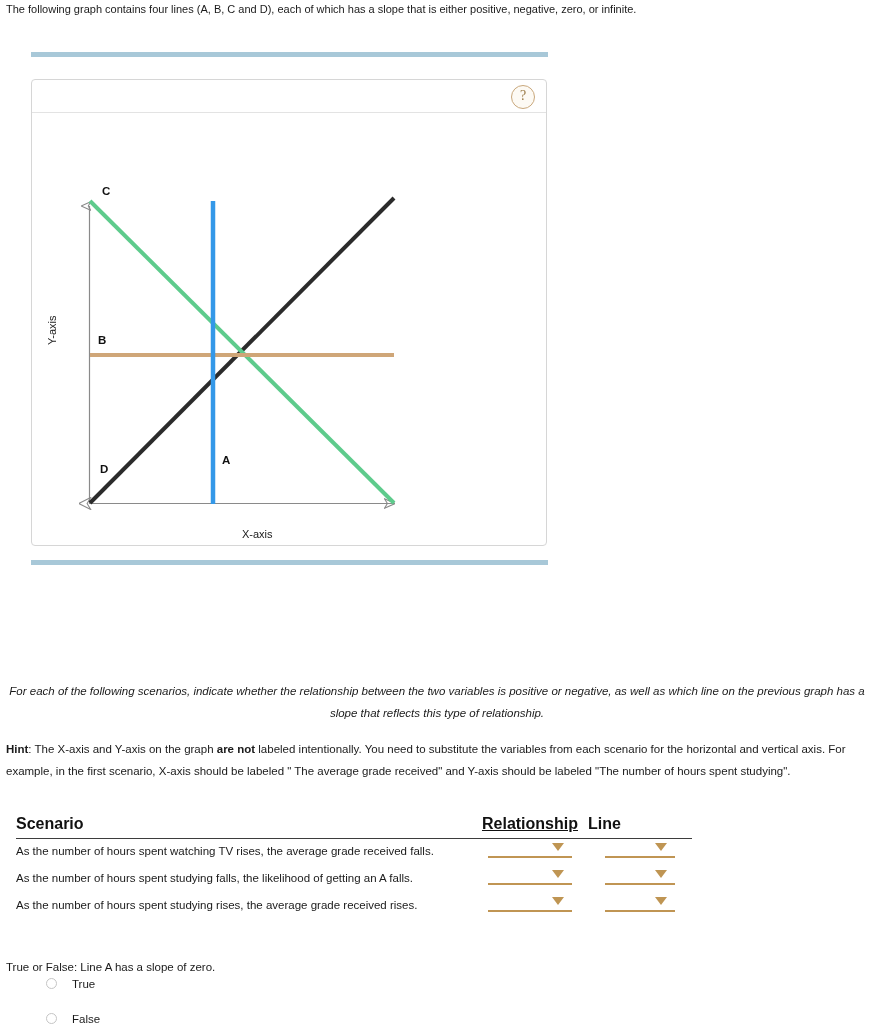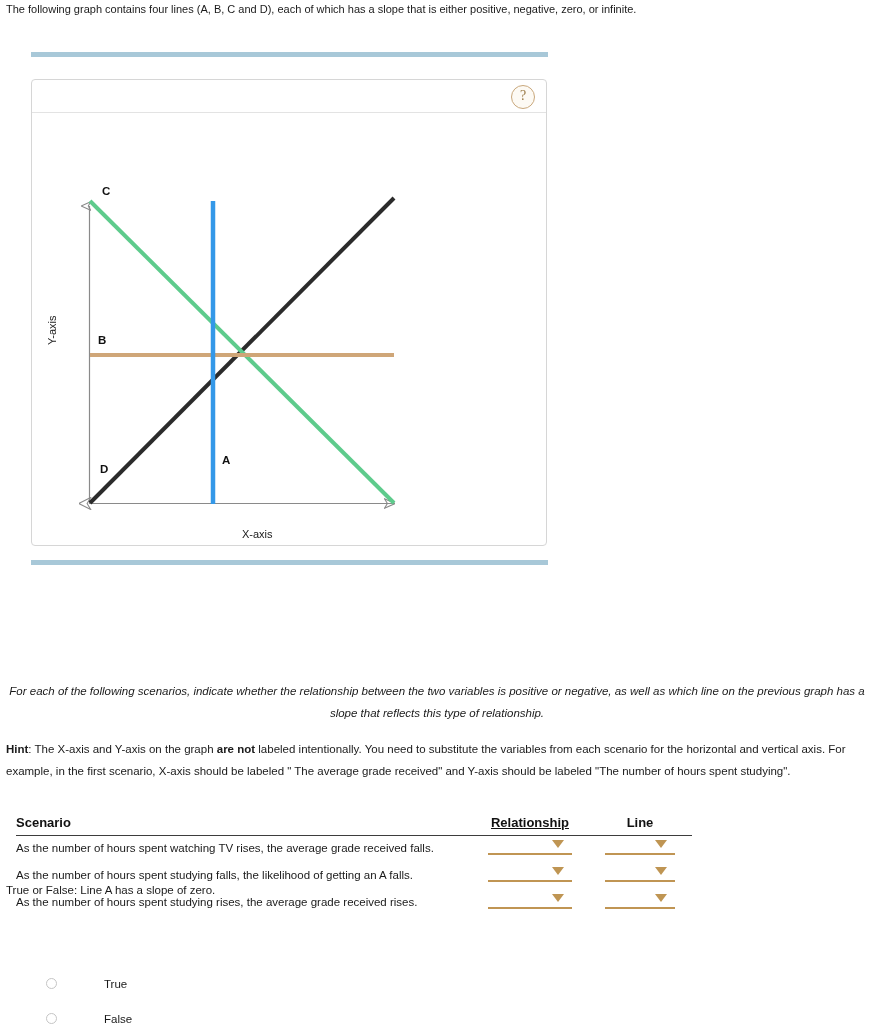--- a/index.html
+++ b/index.html
@@ -107,44 +107,44 @@
   .para {
     position: absolute;
     left: 6px;
     width: 862px;
     font-size: 11.5px;
     line-height: 22px;
     color: #1a1a1a;
   }
   .para.italic { font-style: italic; top: 680px; text-align: center; }
   .para.hint { top: 738px; }
-  .para.tf { top: 882px; line-height: 16px; }
+  .para.tf { top: 959px; line-height: 16px; }
 
   .hint-kw { font-weight: bold; font-style: normal; }
 
   .table-wrap {
     position: absolute;
     left: 16px;
     top: 815px;
     width: 676px;
   }
   .scen-table {
     border-collapse: collapse;
     width: 676px;
     font-size: 11.5px;
   }
   .scen-table th {
-    font-size: 13px;
+    font-size: 16px;
     font-weight: bold;
     text-align: left;
     padding: 0 0 5px 0;
     color: #111;
   }
   .scen-table th.c-rel { text-align: center; width: 116px; text-decoration: underline; }
-  .scen-table th.c-line { text-align: center; width: 104px; margin-top: 43px; }
+  .scen-table th.c-line { width: 104px; margin-top: 43px; }
   .scen-table thead tr { border-bottom: 1.5px solid #3d3d3d; }
   .scen-table td {
     padding: 2px 0 6px 0;
     vertical-align: middle;
     color: #1a1a1a;
   }
   .scen-table td.c-rel, .scen-table td.c-line { text-align: center; }
 
   .dropdown-field {
     display: inline-block;
@@ -172,21 +172,21 @@
   }
   .radio-row .dot {
     display: inline-block;
     width: 9px; height: 9px;
     border: 1px solid #c5c5c5;
     border-radius: 50%;
     background: #fff;
     vertical-align: middle;
     margin-right: 15px;
   }
-  .radio-row .rlabel { vertical-align: middle; margin-left: 32px; }
+  .radio-row .rlabel { vertical-align: middle; }
   .radio-true  { top: 977px; }
   .radio-false { top: 1012px; text-align: right; }
 </style>
 </head>
 <body>
 
 <div class="intro-text">The following graph contains four lines (A, B, C and D), each of which has a slope that is either positive, negative, zero, or infinite.</div>
 
 <div class="rule-bar top"></div>
 

